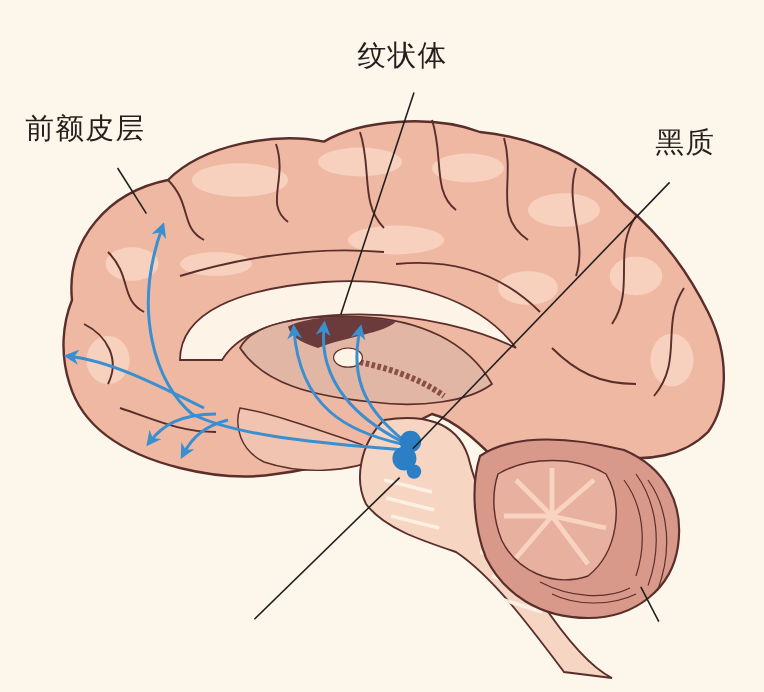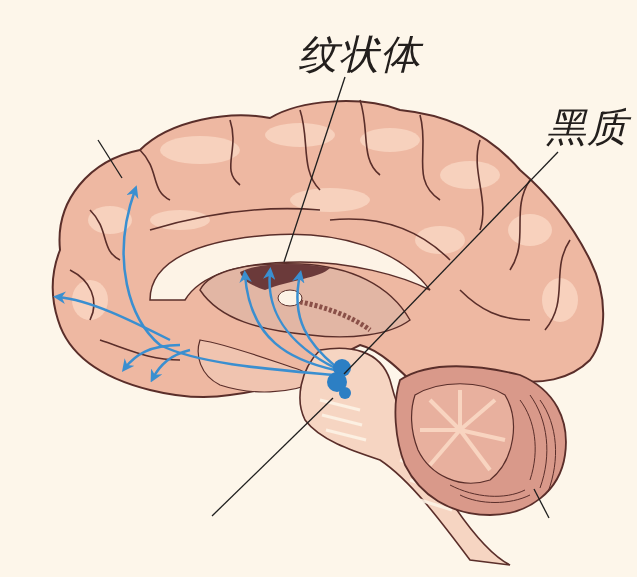--- a/index.html
+++ b/index.html
@@ -1,19 +1,19 @@
 <!DOCTYPE html>
 <html><head>
 <meta charset="utf-8">
 <style>
   html, body { margin:0; padding:0; }
   body { width:637px; height:577px; background:#fdf6ea; position:relative; overflow:hidden;
          font-family:"DejaVu Sans","Liberation Sans",sans-serif; }
   .stage { position:absolute; left:0; top:0; width:637px; height:577px; }
-  .label { position:absolute; font-size:40px; color:#231f1d; letter-spacing:1px; white-space:nowrap; line-height:1;font-style:italic; }
+  .label { position:absolute; font-size:24px; color:#231f1d; letter-spacing:1px; white-space:nowrap; line-height:1; }
   #lbl-pfc { left:21px; top:95px; }
   #lbl-str { left:298px; top:34px; }
   #lbl-sn  { left:546px; top:107px; }
   #lbl-vta { left:108px; top:525px; }
 </style>
 </head>
 <body>
 
 <div class="stage">
 <svg width="637" height="577" viewBox="0 0 637 577" xmlns="http://www.w3.org/2000/svg">
@@ -128,15 +128,16 @@
 
   <g stroke="#1e1e1e" stroke-width="1.3" fill="none">
     <line x1="98" y1="140" x2="122" y2="178"></line>
     <line x1="345" y1="77" x2="284" y2="262"></line>
     <line x1="558" y1="152" x2="344" y2="374"></line>
     <line x1="333" y1="398" x2="212" y2="516"></line>
     <line x1="534" y1="489" x2="549" y2="518"></line>
   </g>
 </svg>
 
+  <div class="label" id="lbl-pfc">前额皮层</div>
   <div class="label" id="lbl-str">纹状体</div>
   <div class="label" id="lbl-sn">黑质</div>
 </div>
 
 </body></html>

